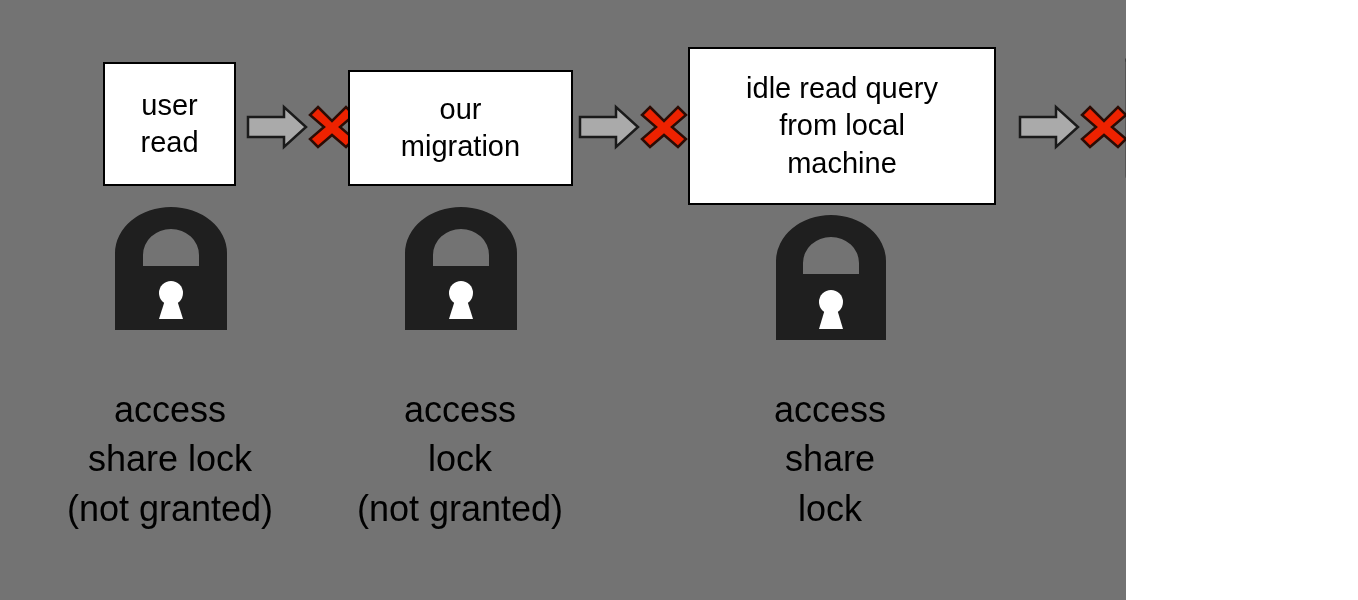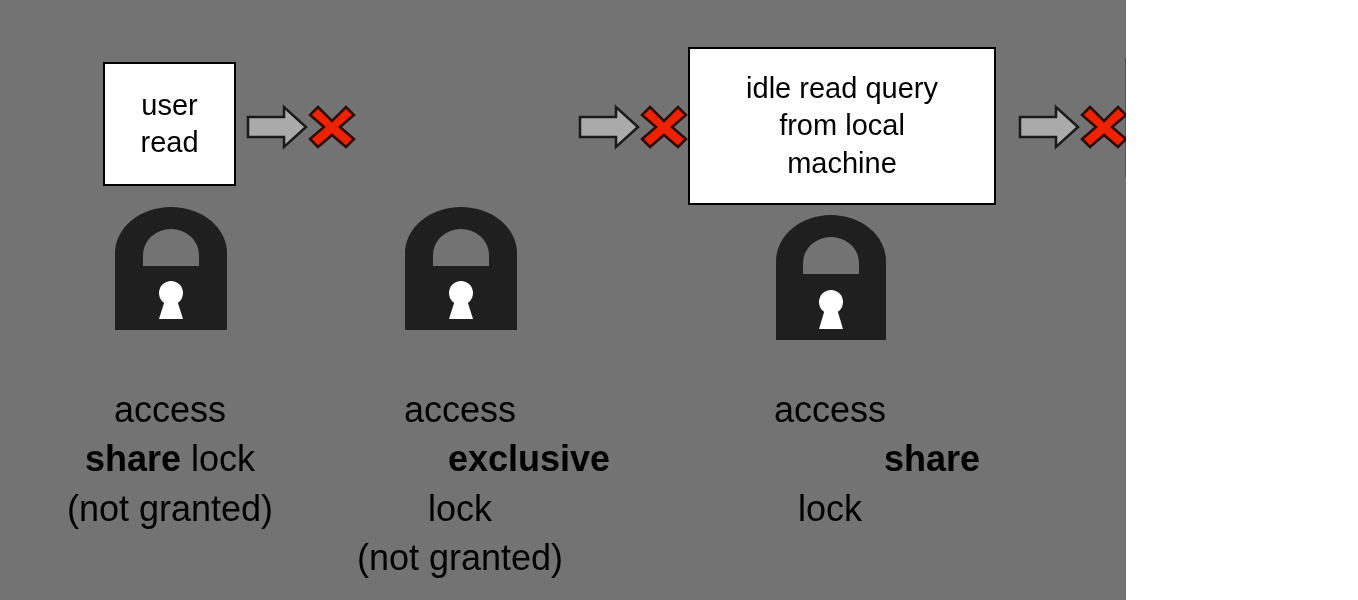--- a/index.html
+++ b/index.html
@@ -61,21 +61,21 @@
   }
 
   .caption {
     position: absolute;
     text-align: center;
     font-size: 36px;
     line-height: 1.37;
     color: #000000;
   }
   .caption .line { display: block; white-space: nowrap; }
-  .caption .bold { font-weight: bold; text-align: right; }
+  .caption .bold { font-weight: normal; }
 
   .cap-1 { left: 20px; top: 385px; width: 300px; }
   .cap-2 { left: 310px; top: 385px; width: 300px; }
   .cap-3 { left: 680px; top: 385px; width: 300px; }
 </style>
 </head>
 <body>
 
 <div id="stage">
 
@@ -88,20 +88,24 @@
     <svg width="110" height="52" viewBox="0 0 110 52" xmlns="http://www.w3.org/2000/svg">
       <g>
         <polygon points="2,16 38,16 38,6 60,26 38,46 38,36 2,36" fill="#aaaaaa" stroke="#1a1a1a" stroke-width="2.5" stroke-linejoin="miter"></polygon>
       </g>
       <g>
         <polygon points="72,6 86,20 100,6 108,14 94,26 108,38 100,46 86,34 72,46 64,38 78,26 64,14" fill="#ee2200" stroke="#2b0c05" stroke-width="2.5" stroke-linejoin="miter"></polygon>
       </g>
     </svg>
   </div>
 
+  <div class="node-box box-2">
+    <span>our
+migration</span>
+  </div>
 
   <div class="arrow-group ag-2">
     <svg width="110" height="52" viewBox="0 0 110 52" xmlns="http://www.w3.org/2000/svg">
       <g>
         <polygon points="2,16 38,16 38,6 60,26 38,46 38,36 2,36" fill="#aaaaaa" stroke="#1a1a1a" stroke-width="2.5" stroke-linejoin="miter"></polygon>
       </g>
       <g>
         <polygon points="72,6 86,20 100,6 108,14 94,26 108,38 100,46 86,34 72,46 64,38 78,26 64,14" fill="#ee2200" stroke="#2b0c05" stroke-width="2.5" stroke-linejoin="miter"></polygon>
       </g>
     </svg>
@@ -159,21 +163,20 @@
   </div>
 
   <div class="caption cap-1">
     <span class="line">access</span>
     <span class="line"><span class="bold">share</span><span> lock</span></span>
     <span class="line">(not granted)</span>
   </div>
 
   <div class="caption cap-2">
     <span class="line">access</span>
-    <span class="line bold">exclusive</span>
     <span class="line">lock</span>
     <span class="line">(not granted)</span>
   </div>
 
   <div class="caption cap-3">
     <span class="line">access</span>
     <span class="line bold">share</span>
     <span class="line">lock</span>
   </div>
 

